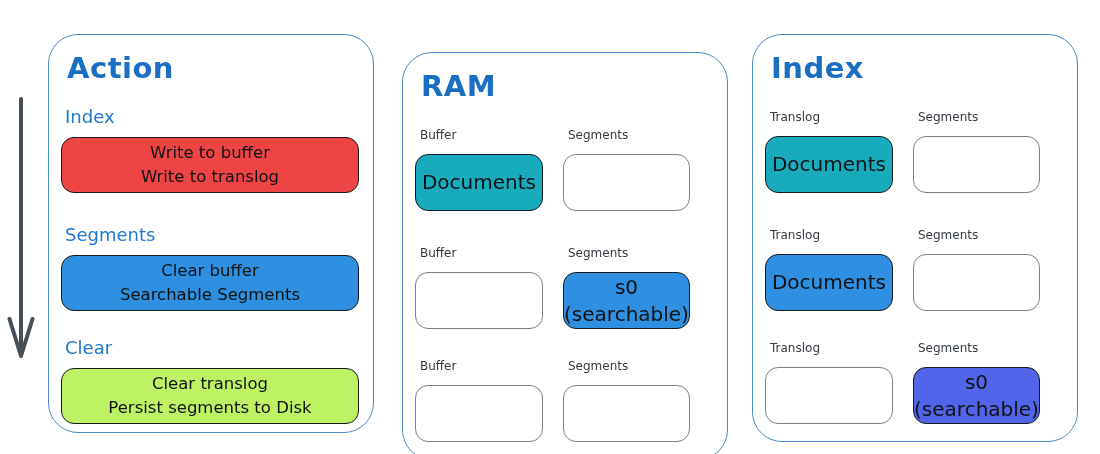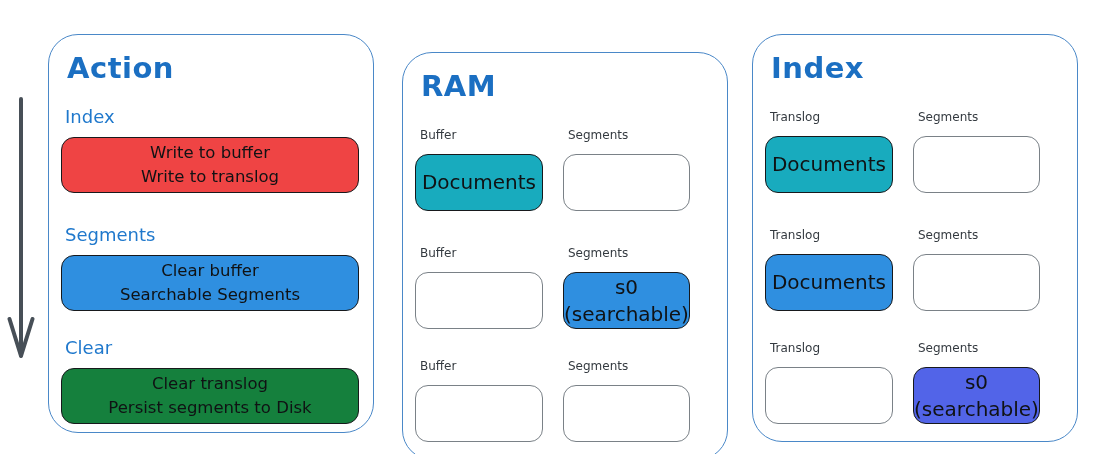--- a/index.html
+++ b/index.html
@@ -110,21 +110,21 @@
     </div>
 
     <div class="stage r1">
       <div class="stage-label">Segments</div>
       <div class="pill filled" style="background-color: rgb(47, 143, 224);">Clear buffer
 Searchable Segments</div>
     </div>
 
     <div class="stage r2">
       <div class="stage-label">Clear</div>
-      <div class="pill filled" style="background-color: #15803d;">Clear translog
+      <div class="pill filled" style="background-color: #bef264;">Clear translog
 Persist segments to Disk</div>
     </div>
   </section>
 
   <section class="panel panel-ram">
     <h2 class="panel-title">RAM</h2>
 
     <div class="cell c0 r0">
       <div class="cell-label">Buffer</div>
       <div class="slot filled" style="background-color: rgb(24, 171, 190);">Documents</div>

